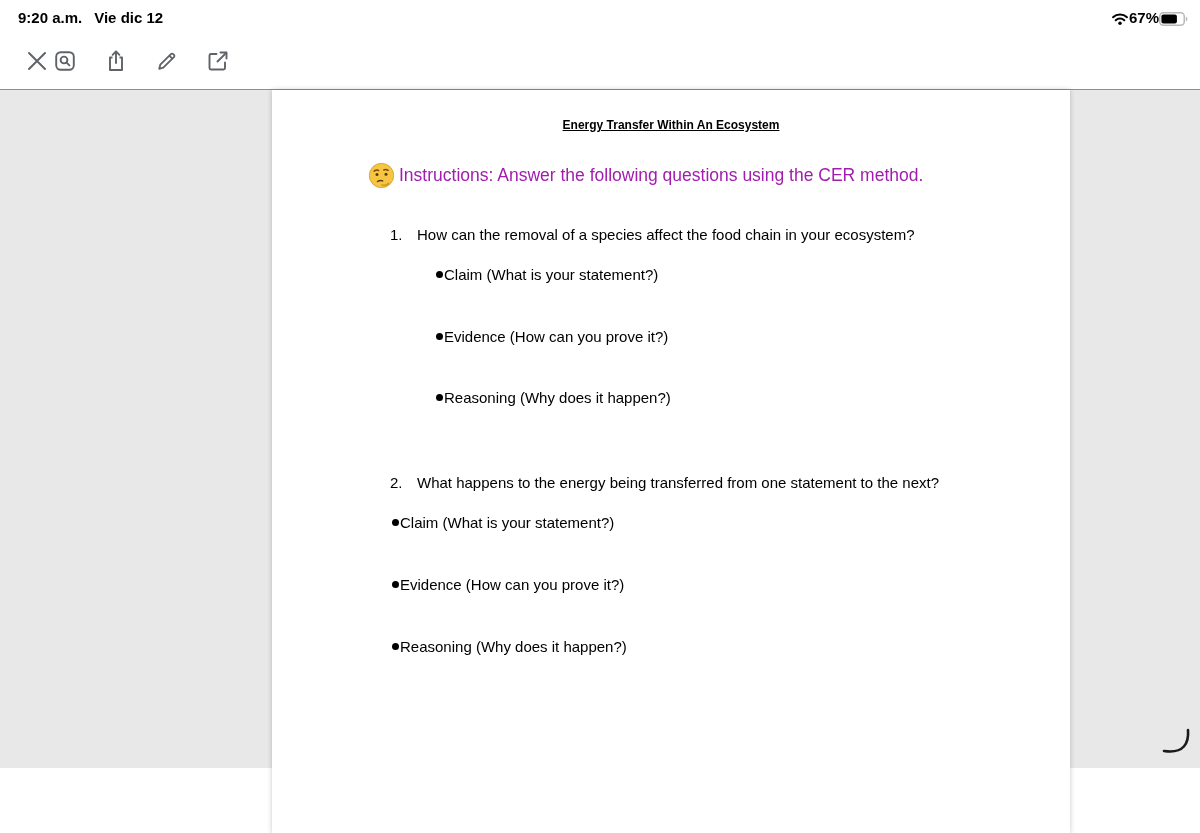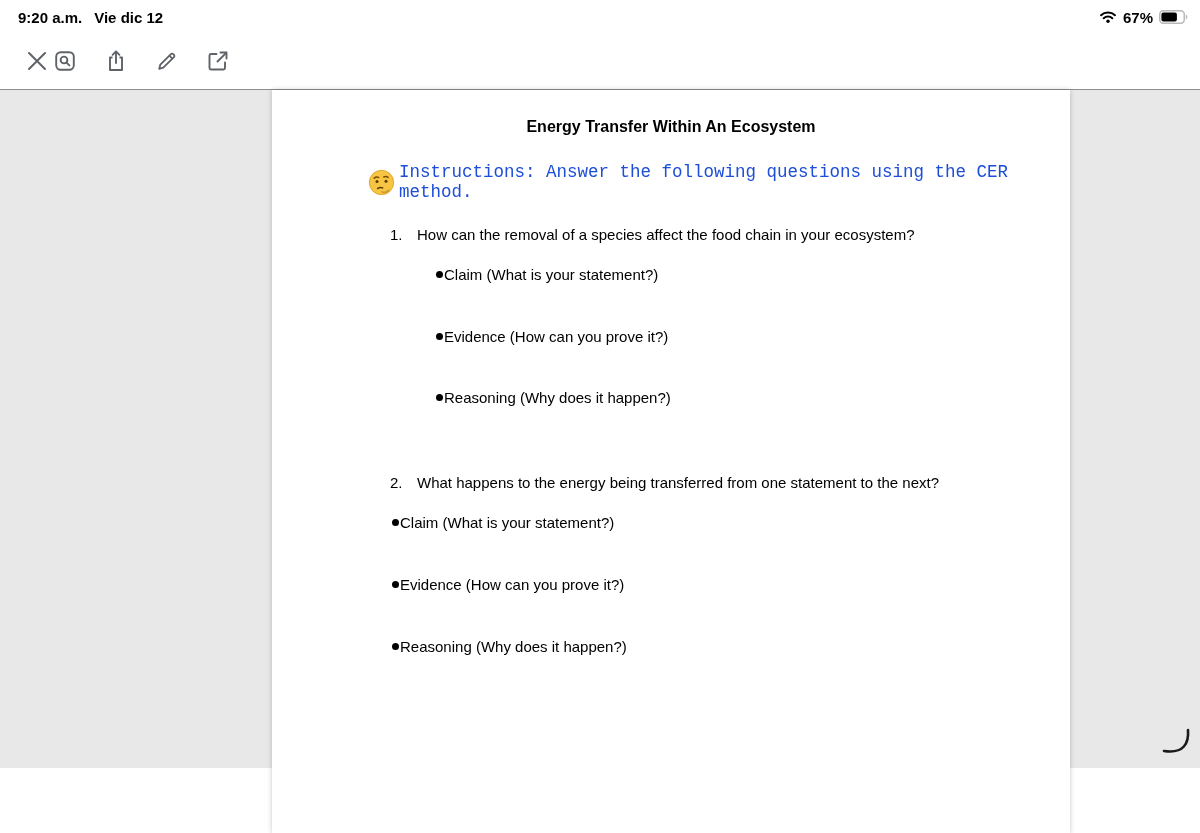--- a/index.html
+++ b/index.html
@@ -13,21 +13,21 @@
   .screen { position:relative; width:1200px; height:768px; background:#fff; }
 
   
   .status-bar {
     position:absolute; top:0; left:0; right:0; height:32px;
     display:flex; justify-content:space-between; align-items:center;
     padding:2px 12px 0 18px;
     font-size:15px; font-weight:700; color:#000;
   }
   .status-left { display:flex; gap:12px; align-items:center; }
-  .status-right { display:flex; gap:6px; align-items:center; }
+  .status-right { display:flex; align-items:flex-end; }
   .status-right .pct { font-weight:600; }
 
   
   .app-header {
     position:absolute; top:32px; left:0; right:0; height:57px;
     background:#fff; display:flex; align-items:center; padding:0 22px;
   }
   .close-btn { width:30px; height:30px; display:flex; align-items:center; justify-content:center; cursor:pointer; }
   .header-title { font-size:19px; color:#3c4043; margin-left:22px; flex:1; white-space:nowrap; overflow:hidden; }
   .header-icons { display:flex; gap:25px; align-items:center; padding-right:6px; }
@@ -38,28 +38,28 @@
     position:absolute; top:89px; left:0; right:0; bottom:0;
     background:#e8e8e8; border-top:1px solid #8f8f8f;
   }
   .doc-page {
     position:absolute; left:272px; top:0; width:798px; height:744px;
     background:#fff;
     box-shadow:0 0 5px rgba(0,0,0,0.22);
   }
   .doc-title {
     position:absolute; top:28px; left:0; width:100%;
-    text-align:center; font-size:16px; font-weight:bold;
-    color:#000;
+    text-align:center; font-size:12px; font-weight:bold;
+    text-decoration:underline; color:#000;
   }
   .instructions-line {
     position:absolute; top:72px; left:96px;
     display:flex; align-items:center; gap:4px;
   }
-  .instructions-text { font-size:17.5px; color:#1d4ed8;font-family:Liberation Mono, monospace; }
+  .instructions-text { font-size:17.5px; color:#a21caf; }
   .q-line { position:absolute; display:flex; gap:11px; font-size:15px; color:#000; }
   .q-num { min-width:16px; }
   .b-line { position:absolute; display:flex; align-items:center; gap:1px; font-size:15px; color:#000; }
   .b-dot { width:7px; height:7px; border-radius:50%; background:#000; flex:0 0 auto; }
 
   .q1   { top:136px; left:118px; }
   .q1b0 { top:176px; left:164px; }
   .q1b1 { top:238px; left:164px; }
   .q1b2 { top:299px; left:164px; }
   .q2   { top:384px; left:118px; }

